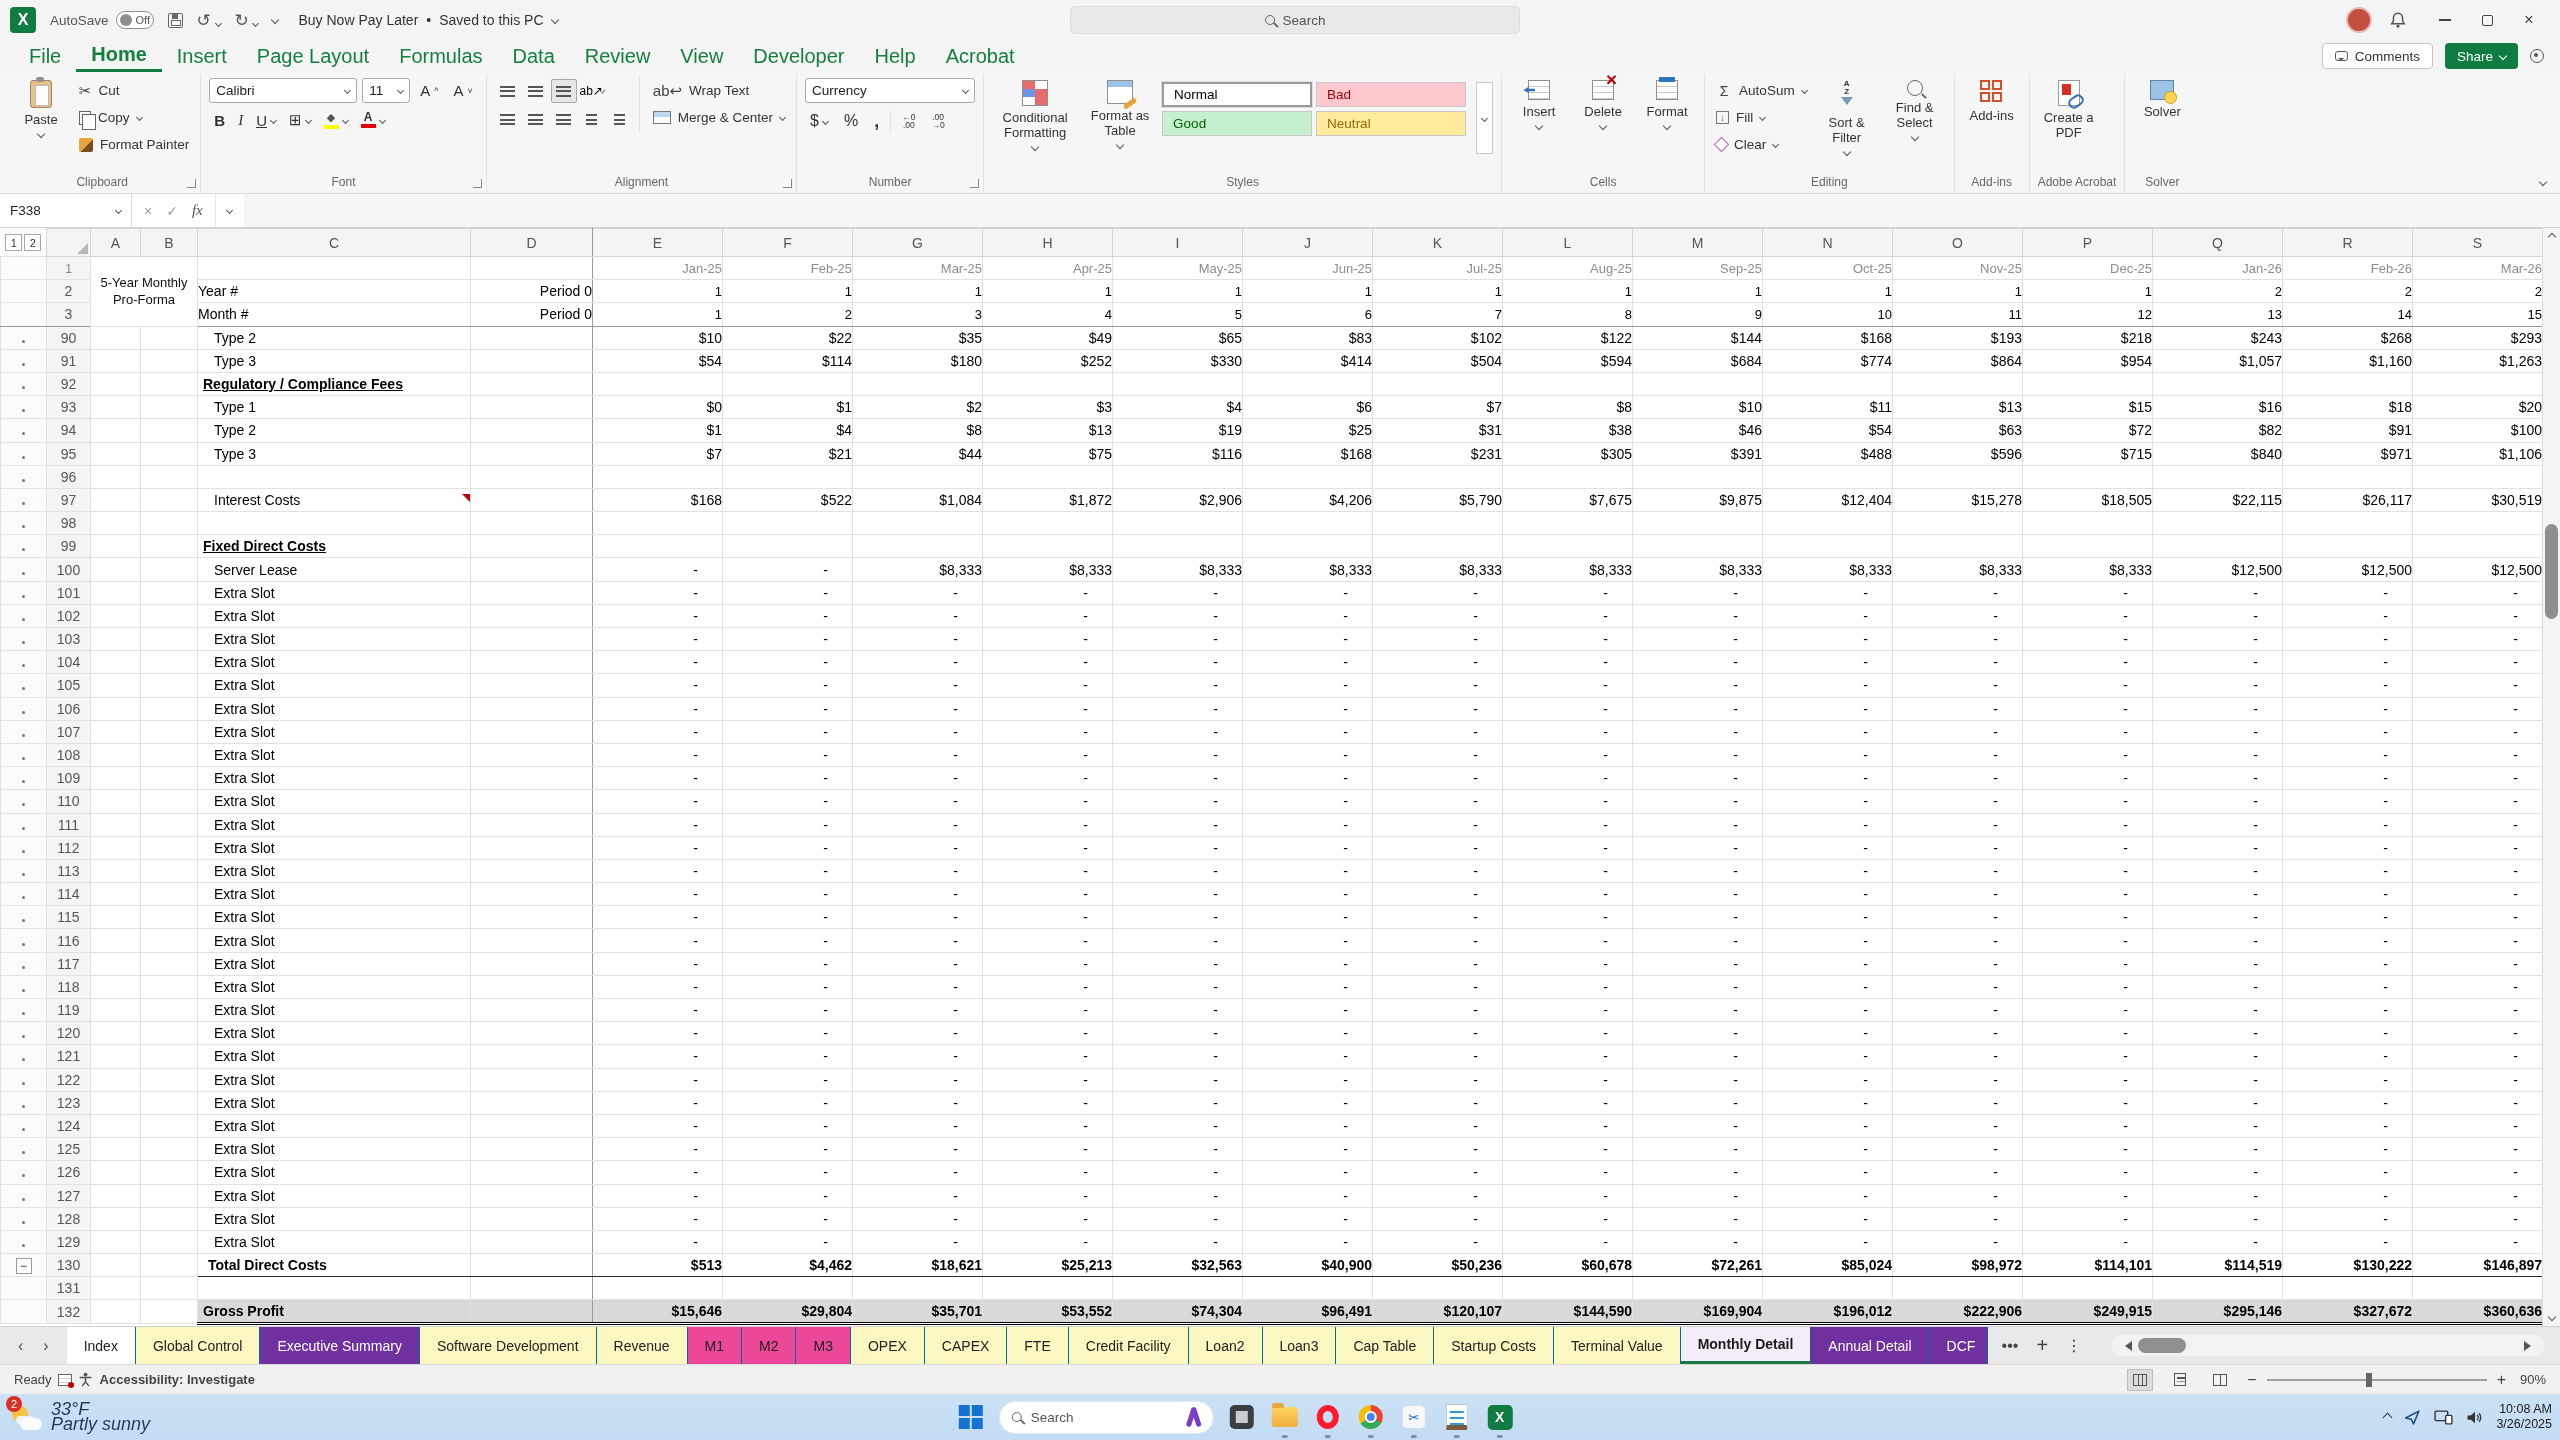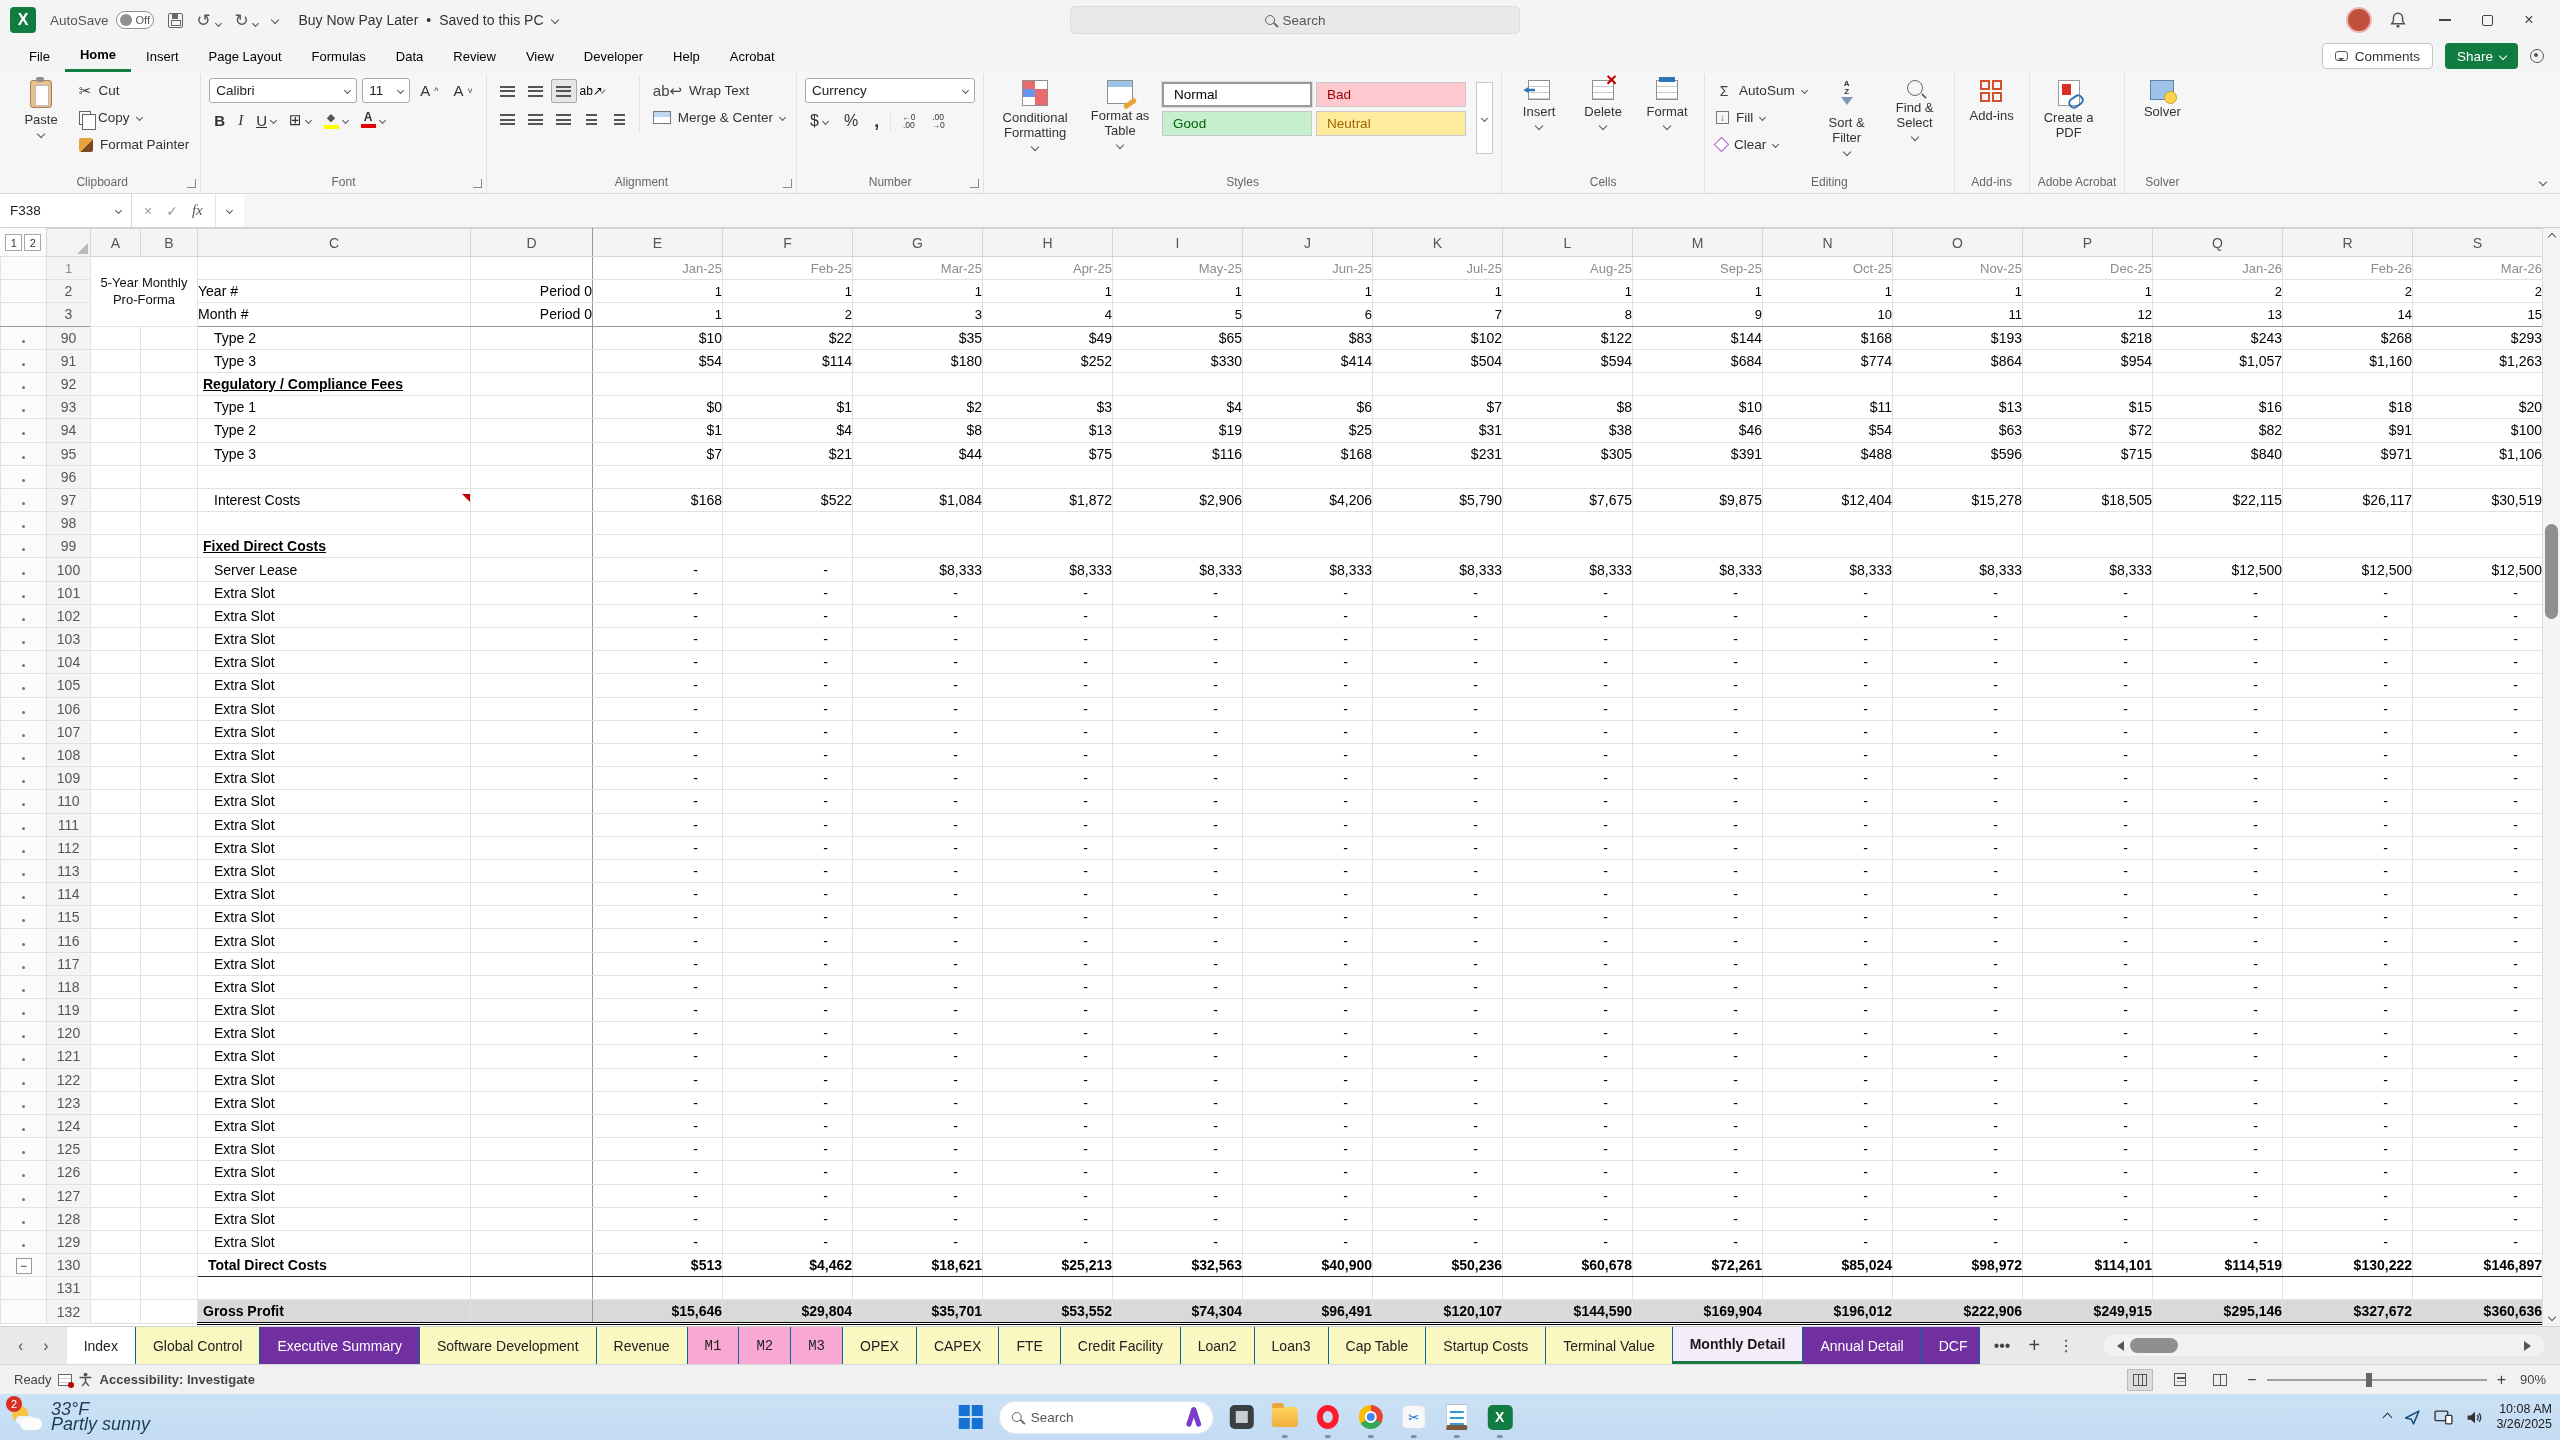--- a/index.html
+++ b/index.html
@@ -26,21 +26,21 @@
   .mag::after { content:""; position:absolute; width:6px; height:1.8px; background:#666; transform:rotate(45deg); right:-5px; bottom:-2px; }
   .tb-right { margin-left:auto; display:flex; align-items:center; gap:18px; }
   .avatar { width:26px; height:26px; border-radius:50%; background:#c34f3f; border:2px solid #e7b9b2; }
   .wbtns { display:flex; }
   .wbtn { width:42px; height:40px; display:flex; align-items:center; justify-content:center; color:#444; font-size:16px; }
   .min-glyph { width:12px; height:1.6px; background:#444; }
   .max-glyph { width:11px; height:11px; border:1.4px solid #444; border-radius:2px; }
 
   
   .ribbon-tabs { height:32px; background:#f4f4f4; display:flex; align-items:stretch; padding-left:14px; flex:0 0 auto; }
-  .rtab { padding:0 15px; display:flex; align-items:center; font-size:13px; color:#000000; position:relative; }
+  .rtab { padding:0 15px; display:flex; align-items:center; font-size:20px; color:#15803d; position:relative; }
   .rtab.active { border-bottom:3px solid #107c41; font-weight:600; }
   .rt-right { margin-left:auto; display:flex; align-items:center; gap:12px; padding-right:16px; }
   .comments-btn { height:26px; border:1px solid #c6c6c6; border-radius:4px; background:#fff; display:flex; align-items:center; gap:7px; padding:0 12px; font-size:13.5px; color:#333; }
   .bubble { width:13px; height:10px; border:1.4px solid #555; border-radius:3px; position:relative; }
   .bubble::after { content:""; position:absolute; left:2px; bottom:-4px; border:3px solid transparent; border-top-color:#555; }
   .share-btn { height:26px; background:#107c41; border-radius:4px; color:#fff; display:flex; align-items:center; gap:7px; padding:0 12px; font-size:13.5px; }
   .share-btn .cv { border-color:#fff; }
   .person-ic { width:14px; height:14px; border:1.6px solid #555; border-radius:50%; position:relative; }
   .person-ic::after { content:""; position:absolute; top:3px; left:3px; width:4px; height:4px; background:#555; border-radius:50%; }
 
@@ -149,21 +149,21 @@
   .vscroll .arr { position:absolute; left:0; right:0; height:18px; display:flex; align-items:center; justify-content:center; }
   .vscroll .thumb { position:absolute; left:2px; right:2px; top:27%; height:95px; background:#8f8f8f; border-radius:8px; }
 
   
   .tabrow { height:38px; background:#e9e9e9; border-top:1px solid #cfcfcf; display:flex; align-items:stretch; flex:0 0 auto; }
   .tab-nav { display:flex; align-items:center; gap:20px; padding:0 18px; color:#555; }
   .stab { display:flex; align-items:center; padding:0 17px; font-size:14px; color:#222; border-right:1px solid #0369a1; background:#e9e9e9; white-space:nowrap; }
   .stab.t-white { background:#fff; }
   .stab.t-yellow { background:#fbf7c0; }
   .stab.t-purple { background:#7030a0; color:#fff; }
-  .stab.t-plain { background:#f9a8d4;font-family:Liberation Mono, monospace; }
+  .stab.t-plain { background:#ec4899; }
   .stab.t-active { background:#f3edfa; color:#1a1a1a; font-weight:bold; border-bottom:3px solid #1a7a44; }
   .stab.clip { max-width:58px; overflow:hidden; }
   .tab-ctrl { display:flex; align-items:center; gap:18px; padding:0 14px; color:#444; font-size:16px; }
   .hscroll { flex:1; margin:8px 16px; background:#f2f2f2; border-radius:9px; position:relative; min-width:120px; display:flex; align-items:center; justify-content:space-between; padding:0 8px; }
   .hscroll .thumb { position:absolute; left:26px; width:48px; top:3px; bottom:3px; background:#8f8f8f; border-radius:8px; }
   .tri-l { width:0;height:0;border:5px solid transparent;border-right:7px solid #555; }
   .tri-r { width:0;height:0;border:5px solid transparent;border-left:7px solid #555; }
 
   
   .statusbar { height:30px; background:#f1f1f1; border-top:1px solid #d9d9d9; display:flex; align-items:center; padding:0 14px; font-size:13px; color:#444; flex:0 0 auto; }

